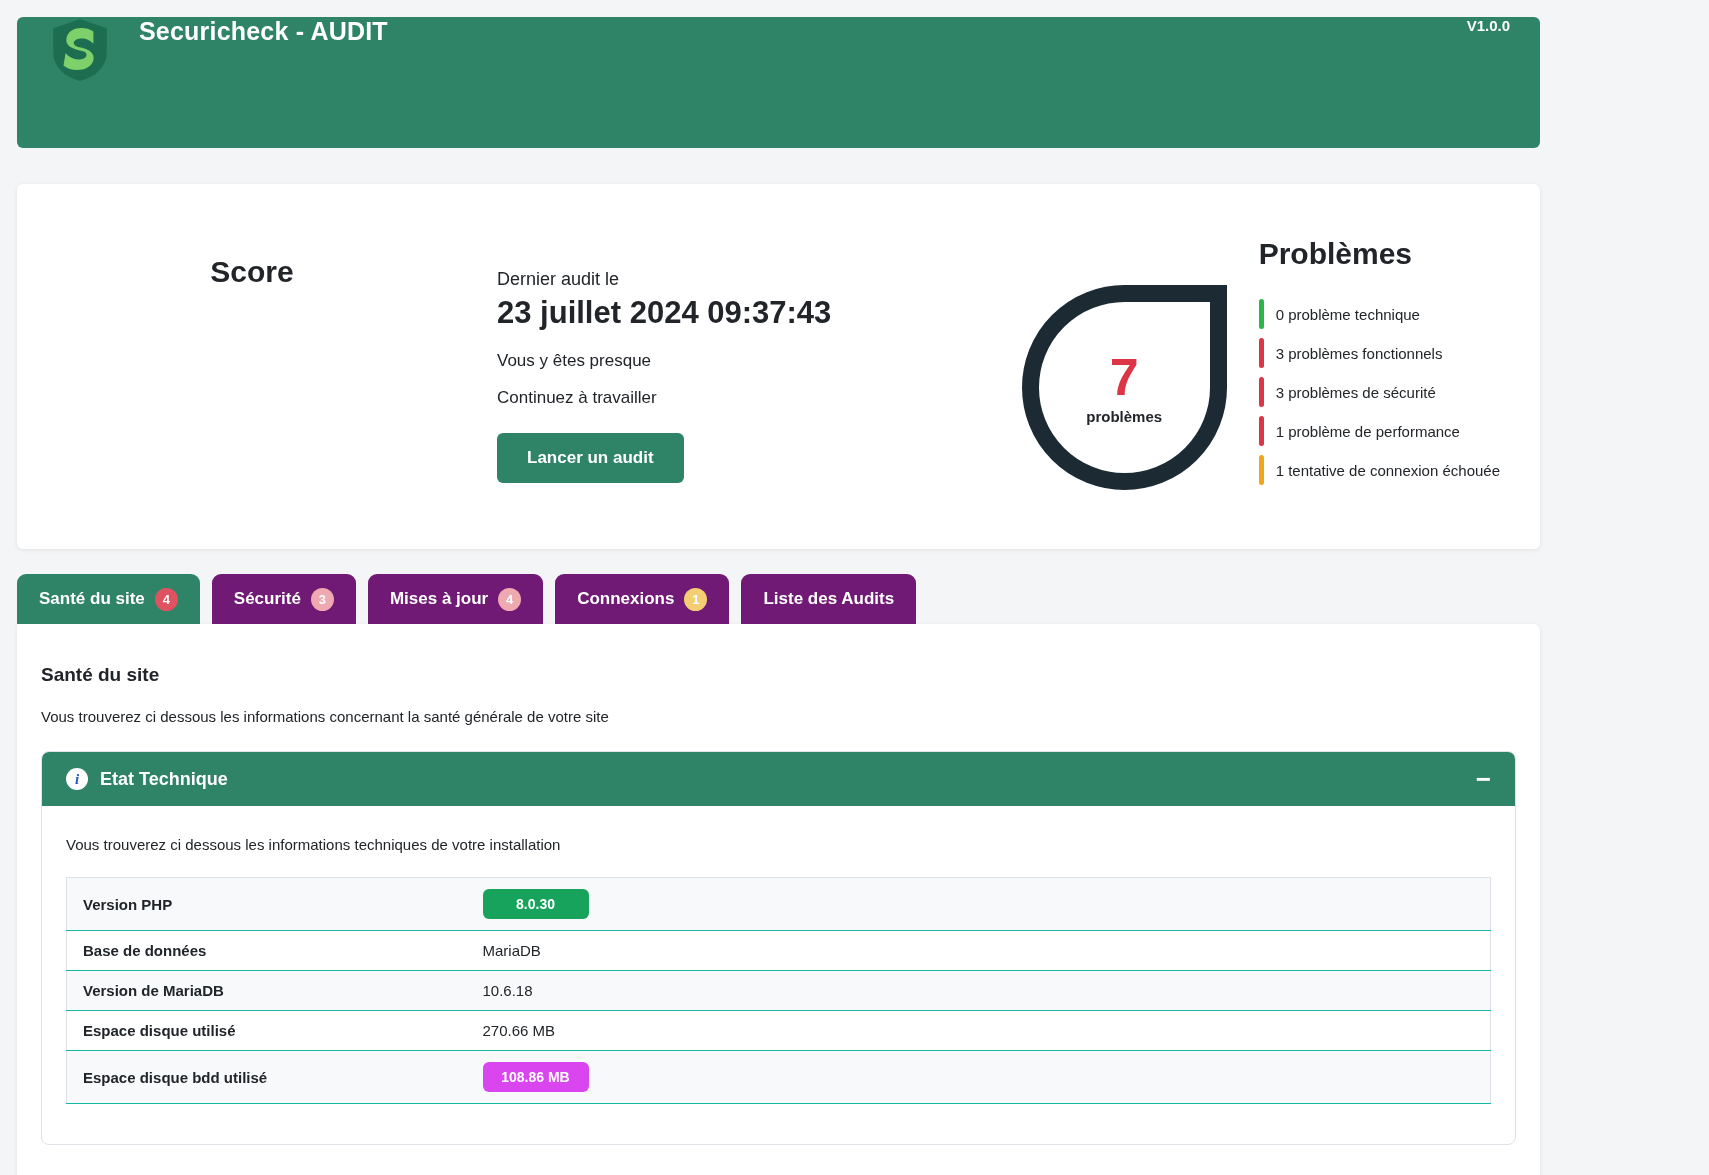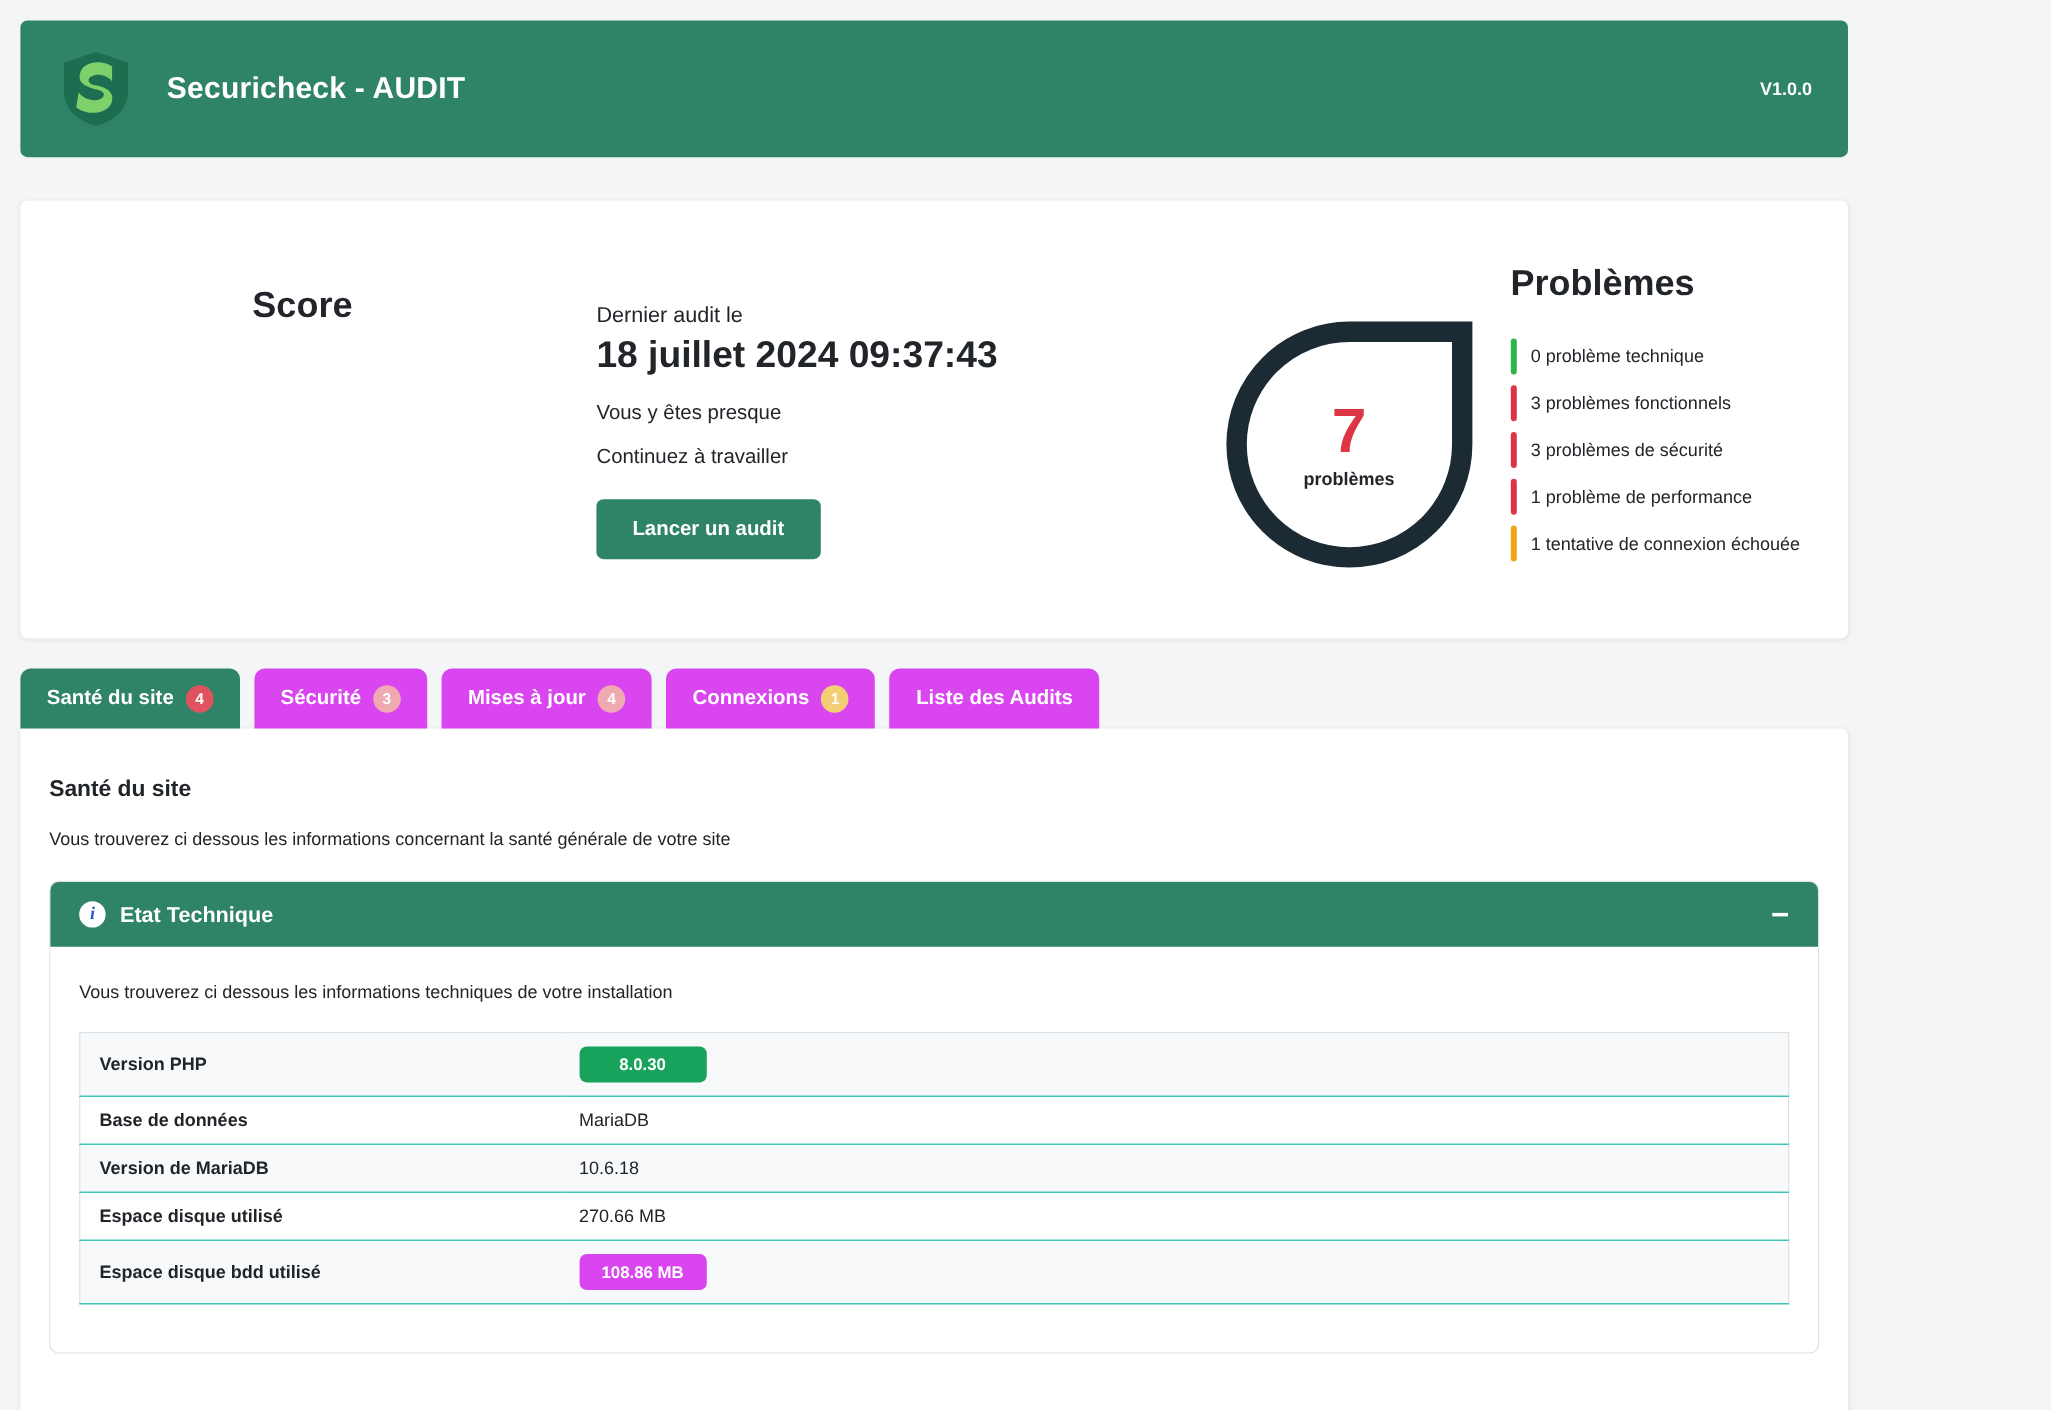--- a/index.html
+++ b/index.html
@@ -7,22 +7,22 @@
   body {
     width:1709px; height:1175px; overflow:hidden;
     background:#f3f5f6;
     font-family:"Liberation Sans", sans-serif;
     color:#212529;
   }
   .container { width:1523px; margin:17px 0 0 17px; }
 
   
   .app-header {
-    height:114px; background:#2F8468; border-radius:6px;
-    display:flex; align-items:center; padding:0 30px;
+    height:131px; background:#2F8468; border-radius:6px;
+    display:flex; padding:0 30px;
   }
   .logo { width:66px; height:66px; margin-right:26px; flex:none; }
   .app-title { color:#fff; font-size:25px; font-weight:bold; margin:0; letter-spacing:.2px; }
   .app-version { margin-left:auto; color:#fff; font-size:15px; font-weight:bold; }
 
   
   .summary-card {
     background:#fff; border-radius:6px; margin-top:36px;
     padding:45px 40px 55px; display:flex;
     box-shadow:0 1px 4px rgba(0,0,0,.08);
@@ -55,21 +55,21 @@
   .ring-label { font-size:15px; font-weight:bold; margin-top:5px; }
   .problems-title { font-size:30px; font-weight:bold; margin:8px 0 28px; }
   .legend { list-style:none; margin:0; padding:0; }
   .legend-item { display:flex; align-items:center; gap:12px; margin-bottom:9px; height:30px; }
   .legend-bar { width:5px; height:30px; border-radius:3px; flex:none; }
   .legend-text { font-size:15px; }
 
   
   .tabs { display:flex; gap:12px; margin-top:25px; }
   .tab {
-    background:#d946ef; color:#fff; font-weight:bold; font-size:17px;
+    background:#701a75; color:#fff; font-weight:bold; font-size:17px;
     padding:0 22px; height:50px; display:flex; align-items:center; gap:10px;
     border-radius:9px 9px 0 0; cursor:pointer; white-space:nowrap;
   }
   .tab.active { background:#2F8468; }
   .tab-badge {
     width:23px; height:23px; border-radius:50%; flex:none;
     display:flex; align-items:center; justify-content:center;
     font-size:13px; font-weight:bold; color:#fff;
   }
 
@@ -125,21 +125,21 @@
   </header>
 
   <section class="summary-card">
 
     <div class="score-col">
       <h2 class="score-title">Score</h2>
     </div>
 
     <div class="audit-col">
       <div class="audit-label">Dernier audit le</div>
-      <div class="audit-date">18 juillet 2024 09:37:43</div>
+      <div class="audit-date">23 juillet 2024 09:37:43</div>
       <div class="audit-msg">Vous y êtes presque</div>
       <div class="audit-msg">Continuez à travailler</div>
       <button class="launch-btn">Lancer un audit</button>
     </div>
 
     <div class="problems-col">
       <div class="ring-wrap">
         <div class="problems-ring" style="border-color: rgb(27, 42, 51);">
           <div class="ring-count" style="color: rgb(220, 53, 69);">7</div>
           <div class="ring-label">problèmes</div>

